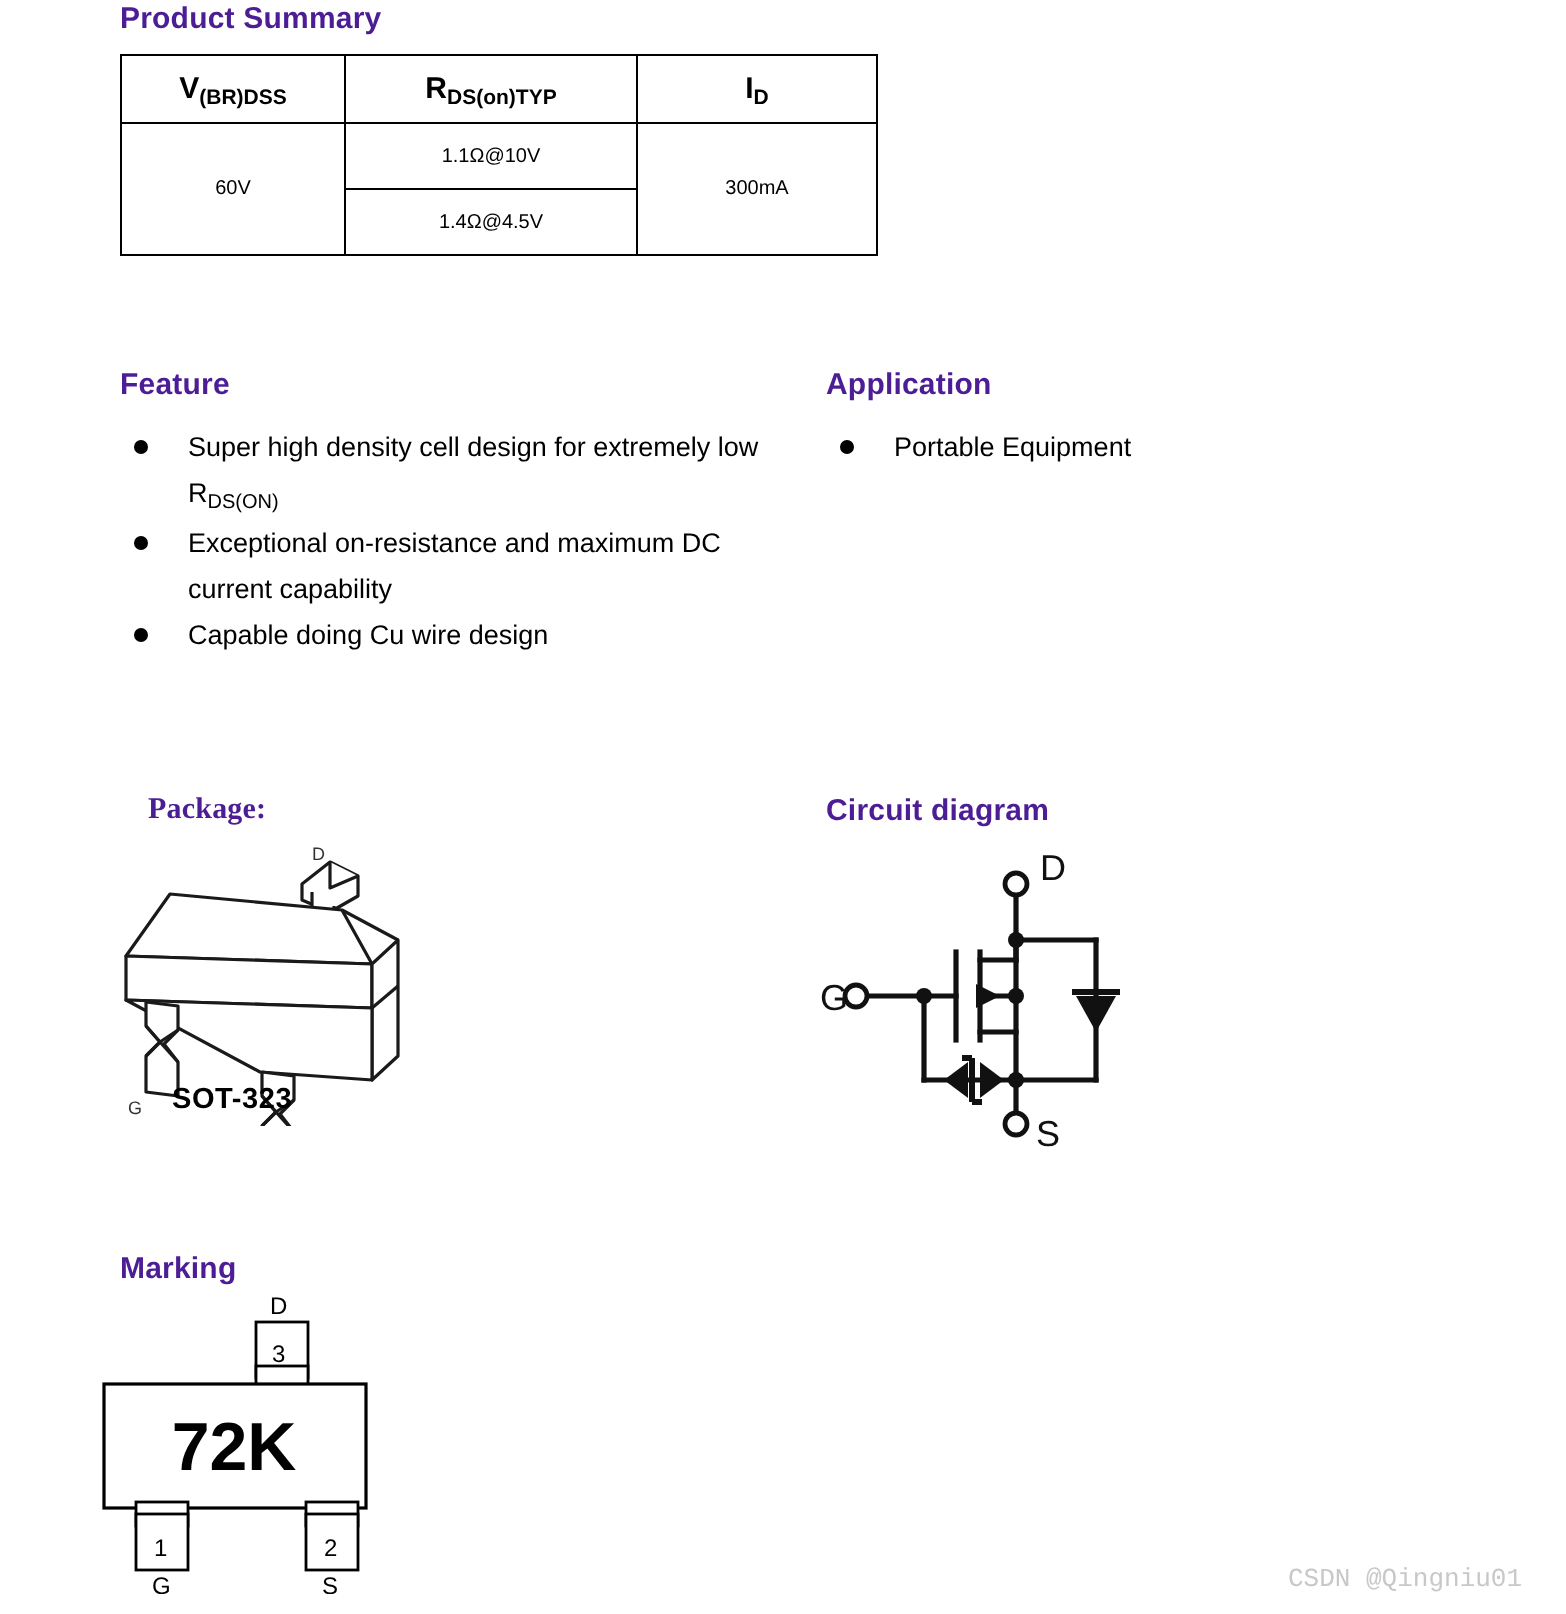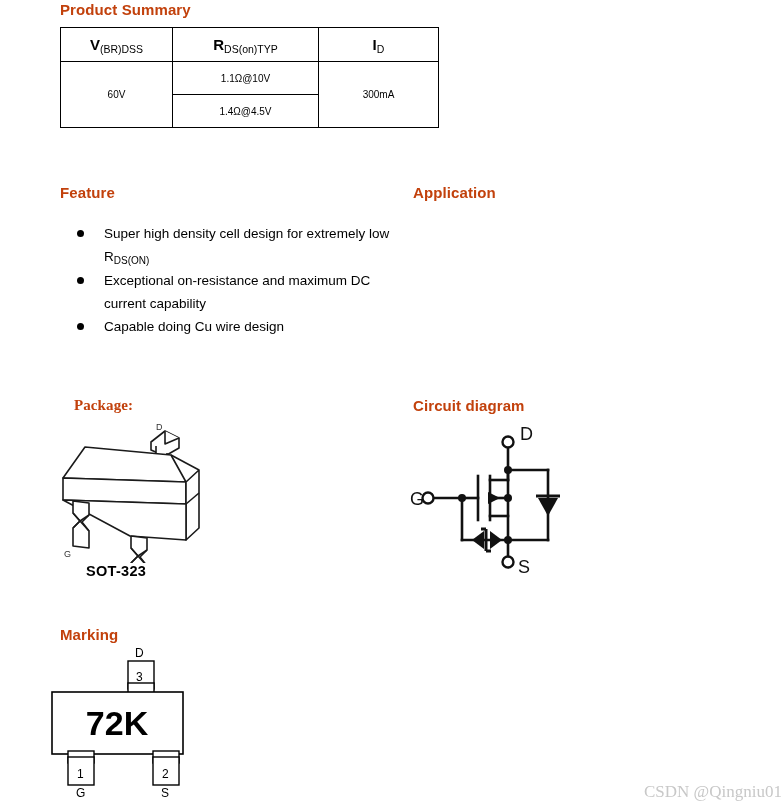--- a/index.html
+++ b/index.html
@@ -11,21 +11,21 @@
     width: 783px; height: 807px;
     position: relative;
     font-family: "Liberation Sans", sans-serif;
     color: #000000;
     overflow: hidden;
   }
 
   .sec-title {
     font-weight: bold;
     font-size: 15px;
-    color: #c2410c;
+    color: #4c1d95;
     letter-spacing: 0.1px;
   }
 
   
   #product-summary-title { position: absolute; left: 60px; top: 1px; }
 
   #summary-table {
     position: absolute;
     left: 60px; top: 27px;
     width: 378px; height: 100px;
@@ -37,30 +37,30 @@
     text-align: center;
     vertical-align: middle;
     font-size: 10px;
     font-weight: normal;
     padding: 0;
   }
   #summary-table th { font-weight: bold; font-size: 15px; height: 34px; }
   .col-v  { width: 112px; }
   .col-r  { width: 146px; }
   .col-id { width: 120px; }
-  .sub { font-size: 10.5px; vertical-align: baseline; position: relative; top: 3px; font-weight: normal; }
+  .sub { font-size: 10.5px; vertical-align: baseline; position: relative; top: 3px; font-weight: bold; }
   .rcell { height: 33px; }
 
   
   #feature-title { position: absolute; left: 60px; top: 184px; }
   #application-title { position: absolute; left: 413px; top: 184px; }
 
   .bullet-list {
     position: absolute;
-    margin: 14px; padding: 0;
+    margin: 4px; padding: 0;
     list-style: none;
   }
   #feature-list { left: 60px; top: 208px; width: 330px; }
   #application-list { left: 413px; top: 208px; width: 320px; }
 
   .bullet-list li {
     position: relative;
     padding-left: 30px;
     font-size: 13.5px;
     line-height: 23px;
@@ -76,37 +76,37 @@
     border-radius: 50%;
   }
   .subsc { font-size: 10px; position: relative; top: 3px; }
 
   
   #package-title { position: absolute; left: 74px; top: 397px; font-family: Liberation Serif, serif; }
   #circuit-title { position: absolute; left: 413px; top: 397px; }
 
   #package-drawing { position: absolute; left: 55px; top: 418px; }
   #package-name {
-    position: absolute; left: 86px; top: 563px;
+    position: absolute; left: 86px; top: 542px;
     font-weight: bold; font-size: 14.5px; letter-spacing: 0.3px;
   }
 
   #circuit-drawing { position: absolute; left: 410px; top: 418px; }
 
   
   #marking-title { position: absolute; left: 60px; top: 626px; }
   #marking-drawing { position: absolute; left: 40px; top: 645px; }
 
   
   #watermark {
     position: absolute;
     left: 644px; top: 782px;
-    font-size: 17px;
+    font-size: 13px;
     color: #c8c8c8;
-    font-family: Liberation Serif, serif;
+    font-family: Liberation Mono, monospace;
     white-space: nowrap;
   }
 </style>
 </head>
 <body>
 
 <div class="sec-title" id="product-summary-title">Product Summary</div>
 
 <table id="summary-table">
   <tbody>
@@ -130,20 +130,21 @@
 
 <ul class="bullet-list" id="feature-list">
   <li><span>Super high density cell design for extremely low </span><span>R</span><span class="subsc">DS(ON)</span></li>
   <li><span>Exceptional on-resistance and maximum DC current capability</span></li>
   <li><span>Capable doing Cu wire design</span></li>
 </ul>
 
 <div class="sec-title" id="application-title">Application</div>
 
 <ul class="bullet-list" id="application-list">
+  <li>Portable Equipment</li>
 </ul>
 
 <div class="sec-title" id="package-title">Package:</div>
 
 <svg id="package-drawing" width="210" height="145" viewBox="0 0 210 145">
   <g fill="#ffffff" stroke="#1a1a1a" stroke-width="1.6" stroke-linejoin="round">
 
     <path d="M 96 24 L 110 13 L 124 20 L 124 30 L 110 38 L 96 32 Z"></path>
     <path d="M 110 13 L 110 26 L 124 20"></path>
     <path d="M 101 28 L 101 41 L 112 47 L 112 35"></path>

